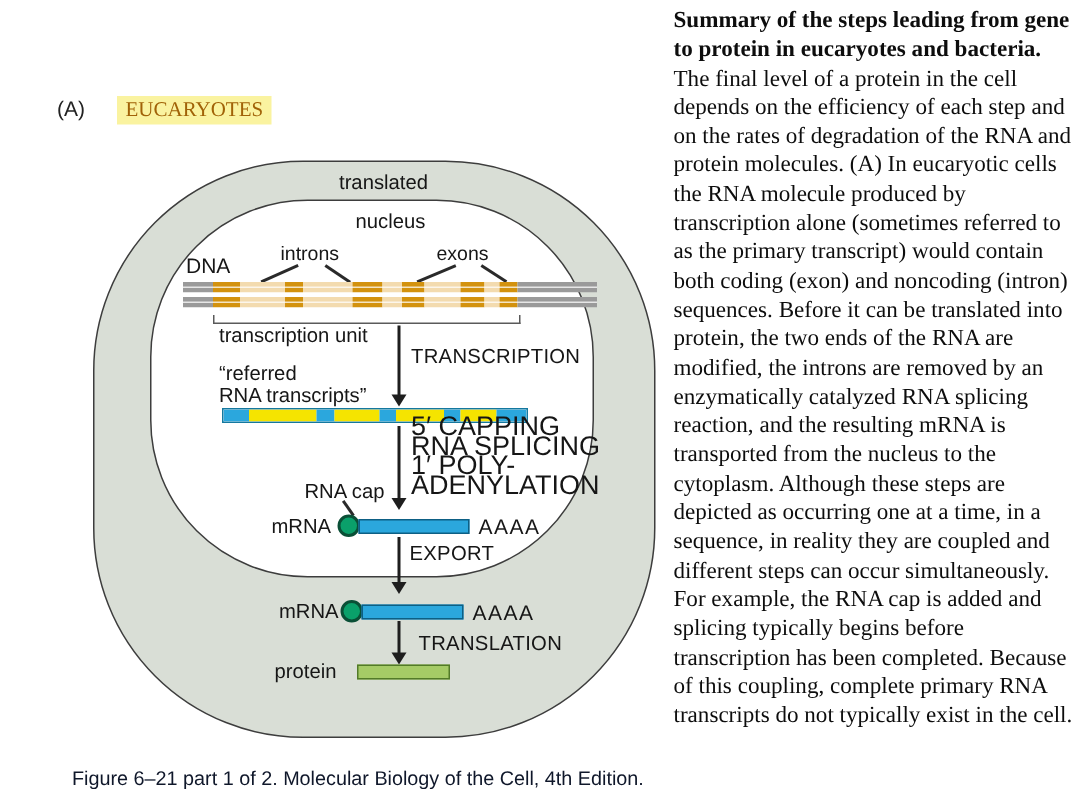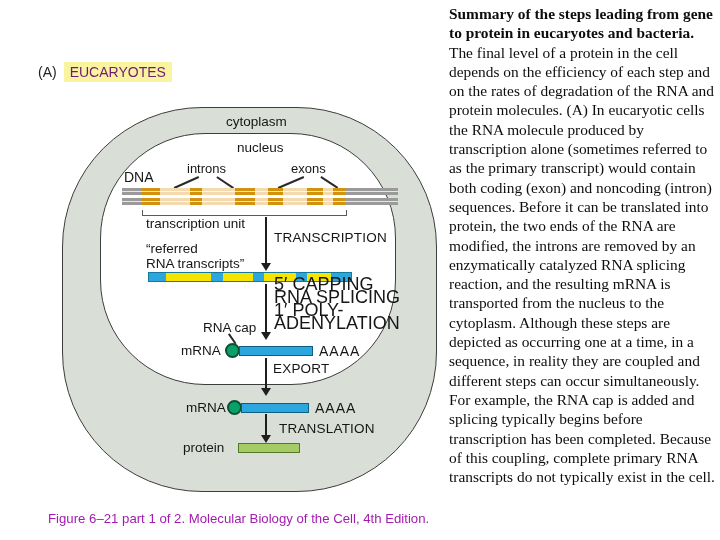--- a/index.html
+++ b/index.html
@@ -6,21 +6,21 @@
   .slide{position:relative;width:720px;height:540px;background:#ffffff;overflow:hidden;
          font-family:"Liberation Sans",sans-serif;color:#161616;}
 
   
   .slide-title{position:absolute;left:26px;top:2px;font-family:"Liberation Serif",serif;
                font-weight:bold;font-size:31px;letter-spacing:0.5px;color:var(--title_red,#e2242c);}
 
   
   .panel-row{position:absolute;left:38px;top:64px;font-size:14px;}
   .panel-tag{color:#222;}
-  .panel-highlight{background:var(--highlight_yellow,#faf3a0);padding:2px 6px;margin-left:7px;color:#701a75;}
+  .panel-highlight{background:var(--highlight_yellow,#faf3a0);padding:2px 6px;margin-left:21px;color:#a16207;font-family:Liberation Serif, serif;}
 
   
   .cell{position:absolute;left:62px;top:107px;width:375px;height:385px;border-radius:140px;
         background:var(--cytoplasm_fill,#d9ded6);border:1.6px solid #3d3d3d;box-sizing:border-box;}
   .nucleus{position:absolute;left:100px;top:133px;width:296px;height:252px;border-radius:105px;
            background:#ffffff;border:1.6px solid #3d3d3d;box-sizing:border-box;}
 
   
   .lbl{position:absolute;font-size:13px;color:#161616;white-space:nowrap;}
   .plbl{font-size:13.5px;letter-spacing:0.2px;}
@@ -51,42 +51,42 @@
   
   .cap-circle{position:absolute;width:11px;height:11px;border-radius:50%;
               background:var(--cap_green,#0aa06a);border:2px solid #0a4f36;}
   .mrna-bar{position:absolute;height:8px;background:var(--rna_blue,#2ba7dd);border:1px solid #0d5f84;}
   .polya{font-size:14px;letter-spacing:1px;}
 
   .protein-bar{position:absolute;left:238px;top:443px;width:60px;height:8px;
                background:var(--protein_green,#a5cb66);border:1px solid #527a28;}
 
   
-  .caption{position:absolute;left:48px;top:511px;font-size:13.2px;color:#a21caf;white-space:nowrap;}
+  .caption{position:absolute;left:48px;top:511px;font-size:13.2px;color:#0f172a;white-space:nowrap;}
 
   
   .summary{position:absolute;left:449px;top:4px;width:266px;font-family:"Liberation Serif",serif;
            font-size:15.4px;line-height:19.3px;color:#0d0d0d;}
   .summary b{font-weight:bold;}
 </style>
 </head>
 <body>
 
 <div class="slide">
 
 
   <div class="panel-row">
     <span class="panel-tag">(A)</span><span class="panel-highlight">EUCARYOTES</span>
   </div>
 
   <div>
     <div class="cell"></div>
     <div class="nucleus"></div>
 
-    <div class="lbl" style="left:226px;top:114px;font-size:13.5px;">cytoplasm</div>
+    <div class="lbl" style="left:226px;top:114px;font-size:13.5px;">translated</div>
     <div class="lbl" style="left:237px;top:140px;font-size:13.5px;">nucleus</div>
 
     <div class="lbl" style="left:124px;top:169px;font-size:14px;">DNA</div>
     <div class="lbl" style="left:187px;top:161px;">introns</div>
     <div class="lbl" style="left:291px;top:161px;">exons</div>
 
     <div class="ln" style="left:174px;top:187px;width:27px;transform:rotate(-24deg);"></div>
     <div class="ln" style="left:217px;top:176px;width:20px;transform:rotate(34deg);"></div>
     <div class="ln" style="left:278px;top:187px;width:28px;transform:rotate(-23deg);"></div>
     <div class="ln" style="left:321px;top:176px;width:20px;transform:rotate(33deg);"></div>

